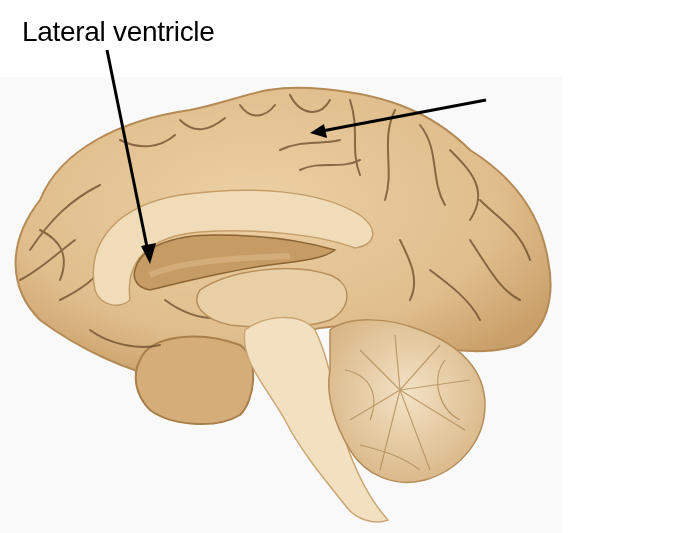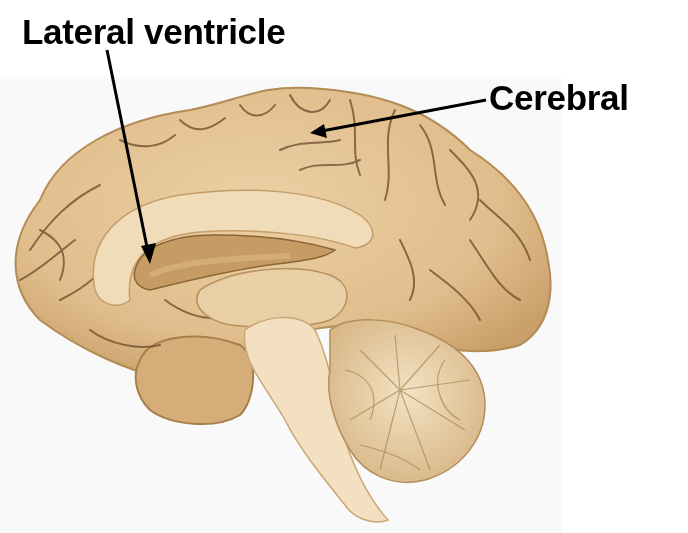--- a/index.html
+++ b/index.html
@@ -7,22 +7,22 @@
       width: 688px; height: 533px; position: relative; overflow: hidden;
       background: #ffffff;
       font-family: "Liberation Sans", "DejaVu Sans", sans-serif;
     }
     .photo-bg {
       position: absolute; left: 0; top: 77px; width: 562px; height: 456px;
       background: #f9f9f9;
     }
     svg.brain { position: absolute; left: 0; top: 0; }
     .label {
-      position: absolute; font-weight: bold; color: #000;
-      font-size: 35px; line-height: 32px; letter-spacing: -0.3px;
+      position: absolute; font-weight: normal; color: #000;
+      font-size: 28px; line-height: 32px; letter-spacing: -0.3px;
     }
     .label-lv { left: 22px; top: 16px; }
     .label-ch { left: 489px; top: 82px; }
     .label-ch span { display: block; }
   </style>
 </head>
 <body>
 
 <div class="photo-bg"></div>
 
@@ -96,14 +96,13 @@
     <polygon points="150,264 141,246 156,243" fill="#000"></polygon>
   </g>
   <g>
     <line x1="486" y1="100" x2="322" y2="131" stroke="#000" stroke-width="3"></line>
     <polygon points="310,133 324,124 327,138" fill="#000"></polygon>
   </g>
 </svg>
 
 <div class="label label-lv">Lateral ventricle</div>
 <div class="label label-ch">
-  <span>Cerebral</span>
 </div>
 
 </body></html>

